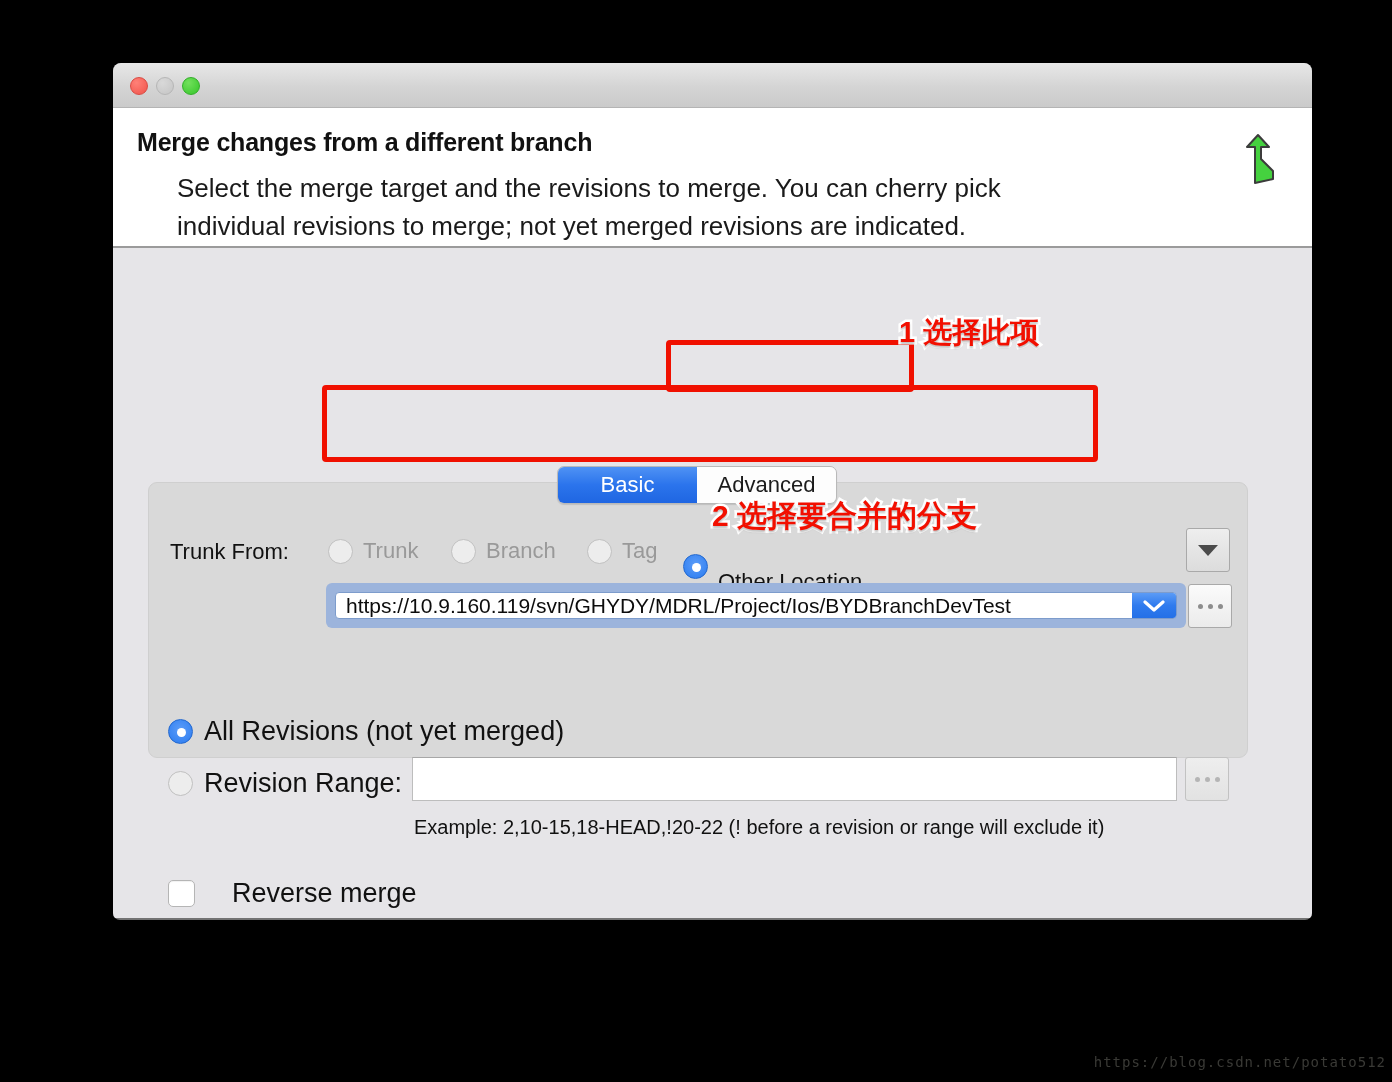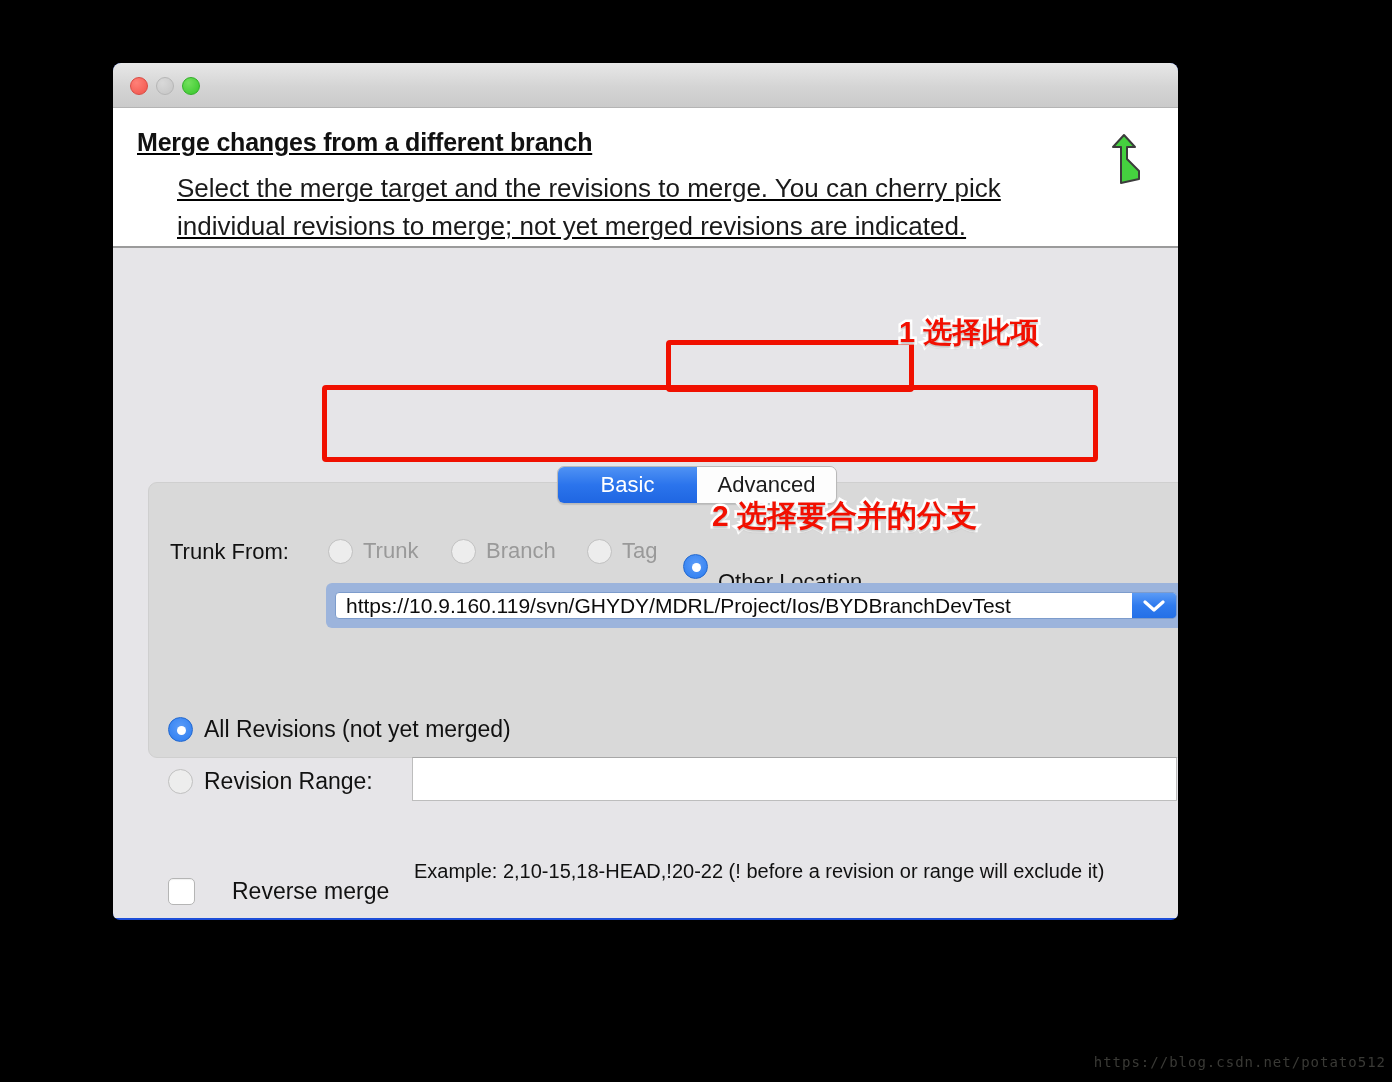--- a/index.html
+++ b/index.html
@@ -7,26 +7,25 @@
     width: 1392px; height: 1082px;
     background: #000;
     font-family: "Liberation Sans", sans-serif;
     overflow: hidden;
   }
   #root { position: relative; width: 1392px; height: 1082px; }
 
   
   .window {
     position: absolute; left: 113px; top: 63px;
-    width: 1065px; height: 857px;
-    background: #1d4ed8;
+    width: 1199px; height: 857px;
+    background: #737373;
     border-radius: 8px 8px 7px 7px;
     overflow: hidden;
     box-shadow: 0 2px 10px rgba(0,0,0,.5);
-    text-decoration: underline;
   }
   .titlebar {
     position: relative; height: 45px;
     background: linear-gradient(to bottom,#e8e8e8 0%,#d4d4d4 55%,#cacaca 100%);
     border-bottom: 1px solid #b4b4b4;
   }
   .traffic { position: absolute; top: 14px; display: flex; gap: 8px; left: 17px; }
   .dot { width: 18px; height: 18px; border-radius: 50%; }
   .dot.red    { background: radial-gradient(circle at 35% 30%, #ff8178, #f0534a); border: 1px solid #d94a42; }
   .dot.yellow { background: radial-gradient(circle at 35% 30%, #d9d9d9, #c4c4c4); border: 1px solid #b6b6b6; }
@@ -148,31 +147,31 @@
     width: 44px; height: 44px;
     background: linear-gradient(to bottom,#eeeeee,#dcdcdc);
     border: 1px solid #a9a9a9; border-radius: 3px;
     display: flex; align-items: center; justify-content: center;
   }
 
   
   .opt-row { position: absolute; display: flex; align-items: center; }
   .opt-all { left: 55px; top: 468px; }
   .opt-rev { left: 55px; top: 520px; }
-  .olabel { font-size: 23px; color: #111; margin-left: 11px; }
+  .olabel { font-size: 27px; color: #111; margin-left: 11px; }
 
   .rev-input {
     position: absolute; left: 299px; top: 509px;
     width: 765px; height: 44px;
     background: #fff; border: 1px solid #bdbdbd;
     border-top-color: #a7a7a7;
   }
   .example {
     position: absolute; left: 301px; top: 568px;
-    font-size: 20px; color: #111; margin-top: 44px;
+    font-size: 20px; color: #111;
   }
   .reverse { position: absolute; left: 55px; top: 630px; display: flex; align-items: center; gap: 26px; }
   .checkbox {
     width: 27px; height: 27px; border-radius: 5px;
     background: #fff; border: 1px solid #b5b5b5; flex: none;
     box-shadow: inset 0 1px 1px rgba(0,0,0,.06);
   }
 
   
   .anno-rect {

